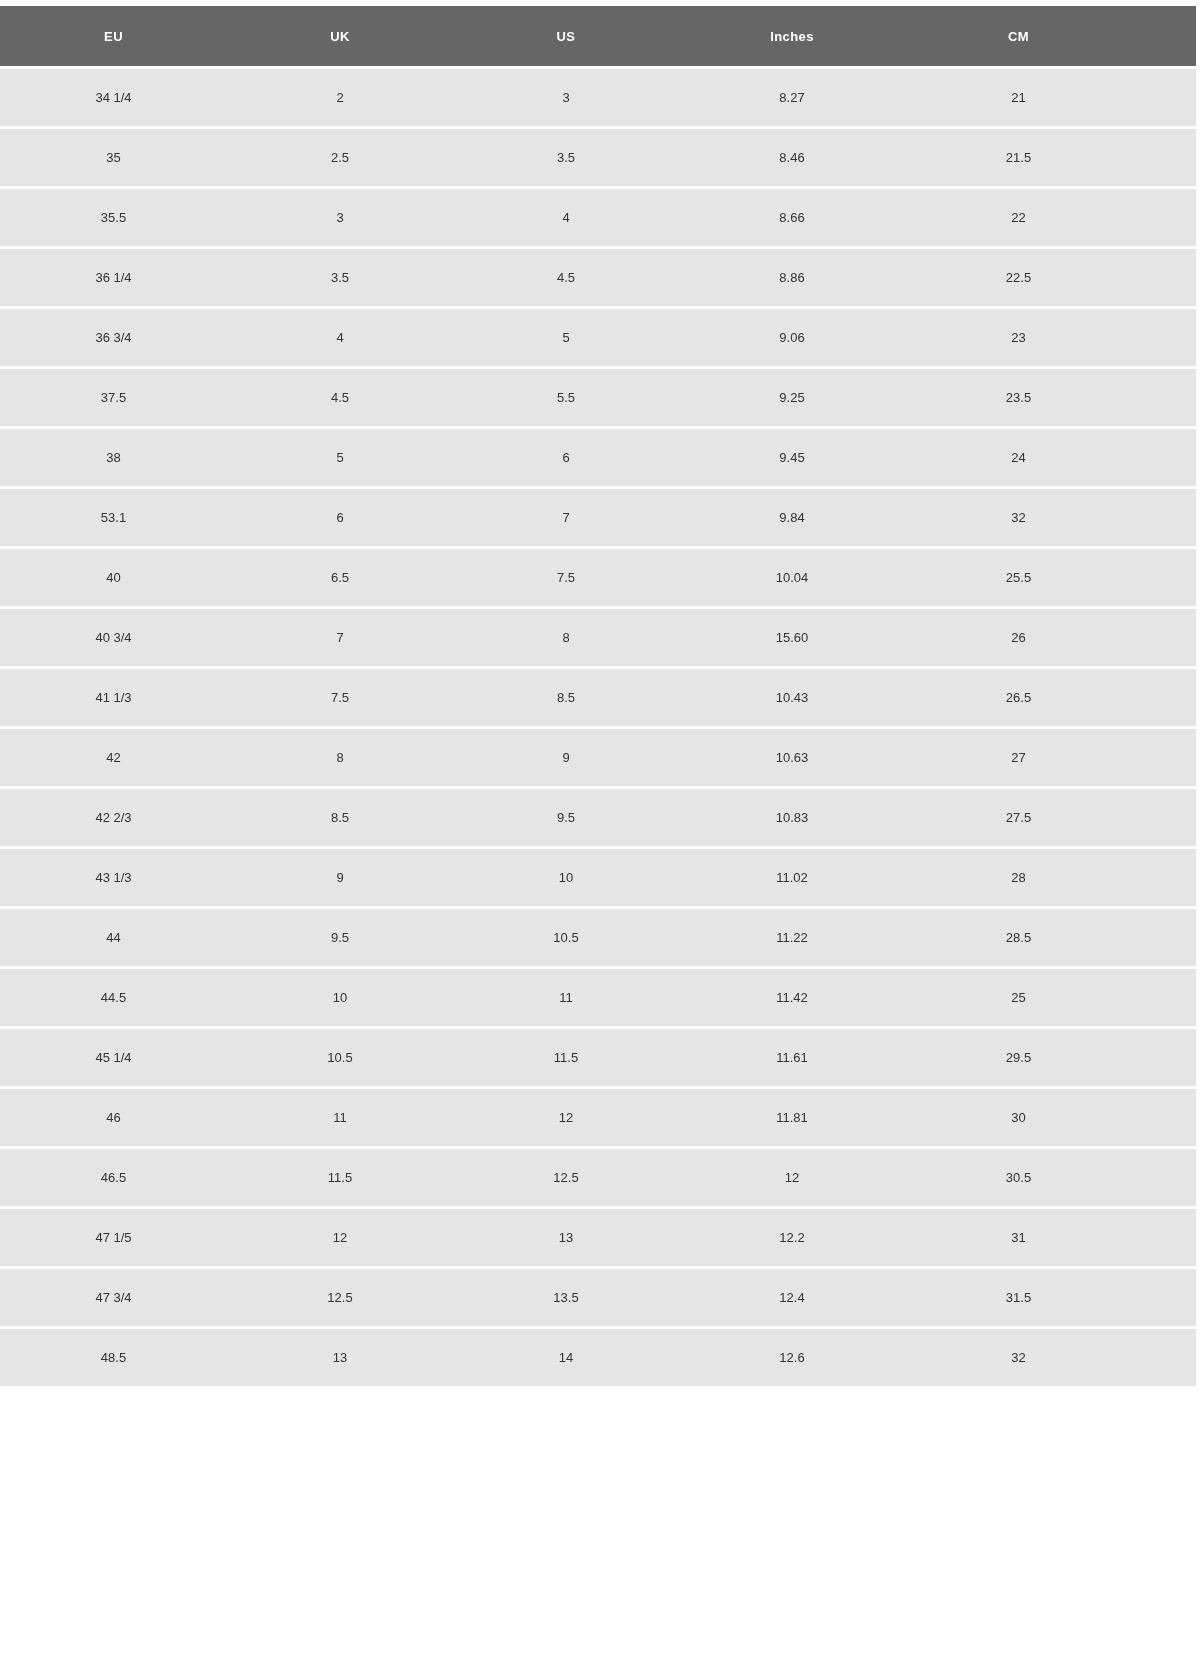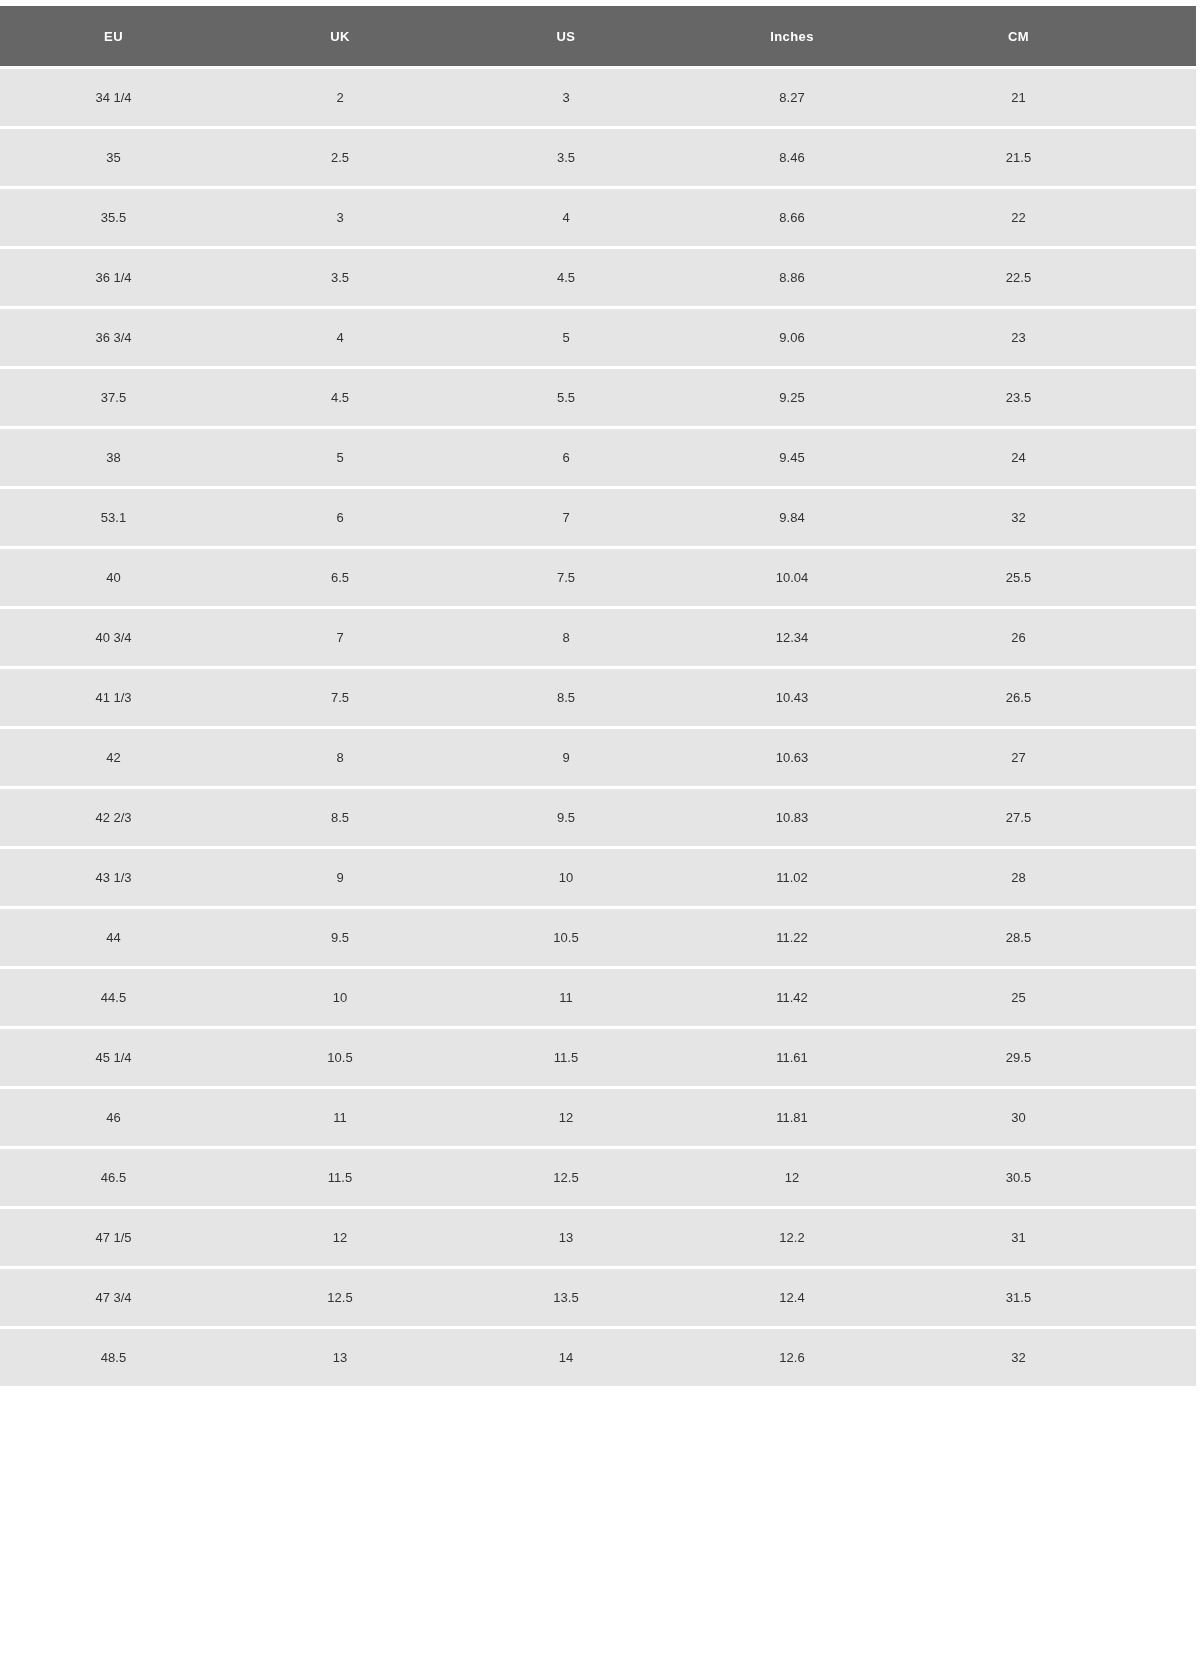--- a/index.html
+++ b/index.html
@@ -140,21 +140,21 @@
           <td class="v-eu">40</td>
           <td class="v-uk">6.5</td>
           <td class="v-us">7.5</td>
           <td class="v-inches">10.04</td>
           <td class="v-cm">25.5</td>
         </tr>
         <tr>
           <td class="v-eu">40 3/4</td>
           <td class="v-uk">7</td>
           <td class="v-us">8</td>
-          <td class="v-inches">12.34</td>
+          <td class="v-inches">15.60</td>
           <td class="v-cm">26</td>
         </tr>
         <tr>
           <td class="v-eu">41 1/3</td>
           <td class="v-uk">7.5</td>
           <td class="v-us">8.5</td>
           <td class="v-inches">10.43</td>
           <td class="v-cm">26.5</td>
         </tr>
         <tr>

